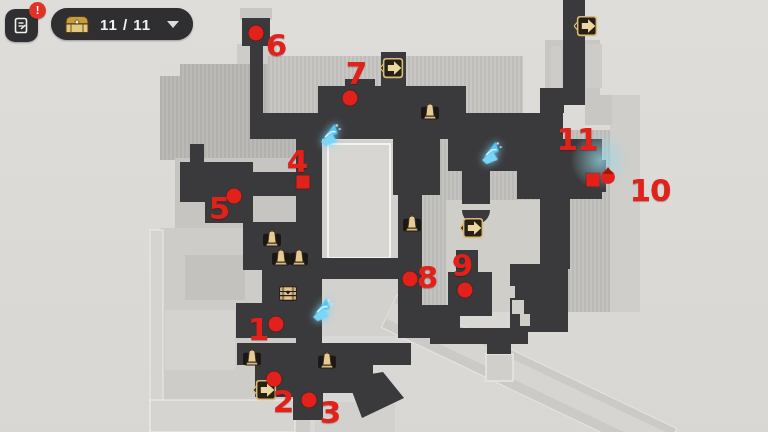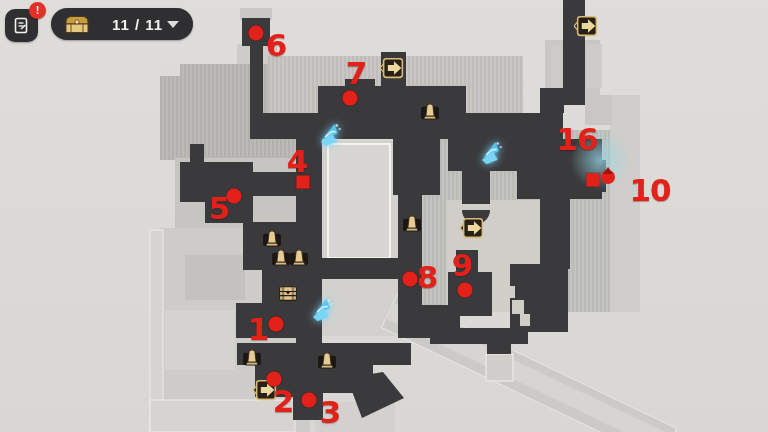--- a/index.html
+++ b/index.html
@@ -27,21 +27,21 @@
   .header{position:absolute;left:0;top:0;width:768px;height:50px;pointer-events:auto;}
   .journal-btn{position:absolute;left:5px;top:9px;width:33px;height:33px;border:none;border-radius:10px;
         background:#2f2e30;box-shadow:0 1px 2px rgba(0,0,0,.3);cursor:pointer;padding:0;}
   .journal-btn svg{position:absolute;left:8px;top:8px;}
   .badge{position:absolute;left:24px;top:-7px;width:17px;height:17px;border-radius:50%;background:#e23127;
         color:#fff;font-size:11px;font-weight:bold;line-height:17px;text-align:center;
         box-shadow:0 1px 1px rgba(0,0,0,.3);}
   .counter-pill{position:absolute;left:51px;top:8px;width:142px;height:32px;border-radius:17px;background:#2f2e30;
         box-shadow:0 1px 2px rgba(0,0,0,.3);display:flex;align-items:center;cursor:pointer;}
   .counter-pill .chest-glyph{margin-left:13px;width:26px;height:22px;}
-  .counter-count{color:#f2f1ef;font-size:15px;font-weight:bold;letter-spacing:1px;margin-left:22px;
+  .counter-count{color:#f2f1ef;font-size:15px;font-weight:bold;letter-spacing:1px;margin-left:10px;
         font-family:"Liberation Sans",sans-serif;}
   .chevron{position:absolute;right:14px;top:13px;width:0;height:0;border-left:6px solid transparent;
         border-right:6px solid transparent;border-top:7px solid #dddcda;}
 </style>
 </head>
 <body>
 
 <div class="stage">
 
   <svg class="map-svg" width="768" height="432">
@@ -234,21 +234,21 @@
       <div class="mnum" style="left: 276px; top: 45px;">6</div>
       <div class="mdot circle" style="left: 350px; top: 98px;"></div>
       <div class="mnum" style="left: 356px; top: 73px;">7</div>
       <div class="mdot circle" style="left: 410px; top: 279px;"></div>
       <div class="mnum" style="left: 427px; top: 277px;">8</div>
       <div class="mdot circle" style="left: 465px; top: 290px;"></div>
       <div class="mnum" style="left: 462px; top: 265px;">9</div>
       <div class="mdot pin" style="left: 608px; top: 177px;"></div>
       <div class="mnum" style="left: 650px; top: 190px;">10</div>
       <div class="mdot square" style="left: 593px; top: 180px;"></div>
-      <div class="mnum" style="left: 577px; top: 139px;">16</div>
+      <div class="mnum" style="left: 577px; top: 139px;">11</div>
     </div>
 
   <div class="header">
     <button class="journal-btn">
       <svg width="17" height="17" viewBox="0 0 17 17">
         <rect x="2.5" y="1.5" width="11" height="14" rx="1.8" fill="none" stroke="#f2f1ef" stroke-width="1.6"></rect>
         <line x1="5.5" y1="6" x2="10.5" y2="6" stroke="#f2f1ef" stroke-width="1.4"></line>
         <line x1="5.5" y1="9" x2="10.5" y2="9" stroke="#f2f1ef" stroke-width="1.4"></line>
         <line x1="8" y1="12" x2="12.5" y2="8" stroke="#f2f1ef" stroke-width="1.6"></line>
       </svg>

